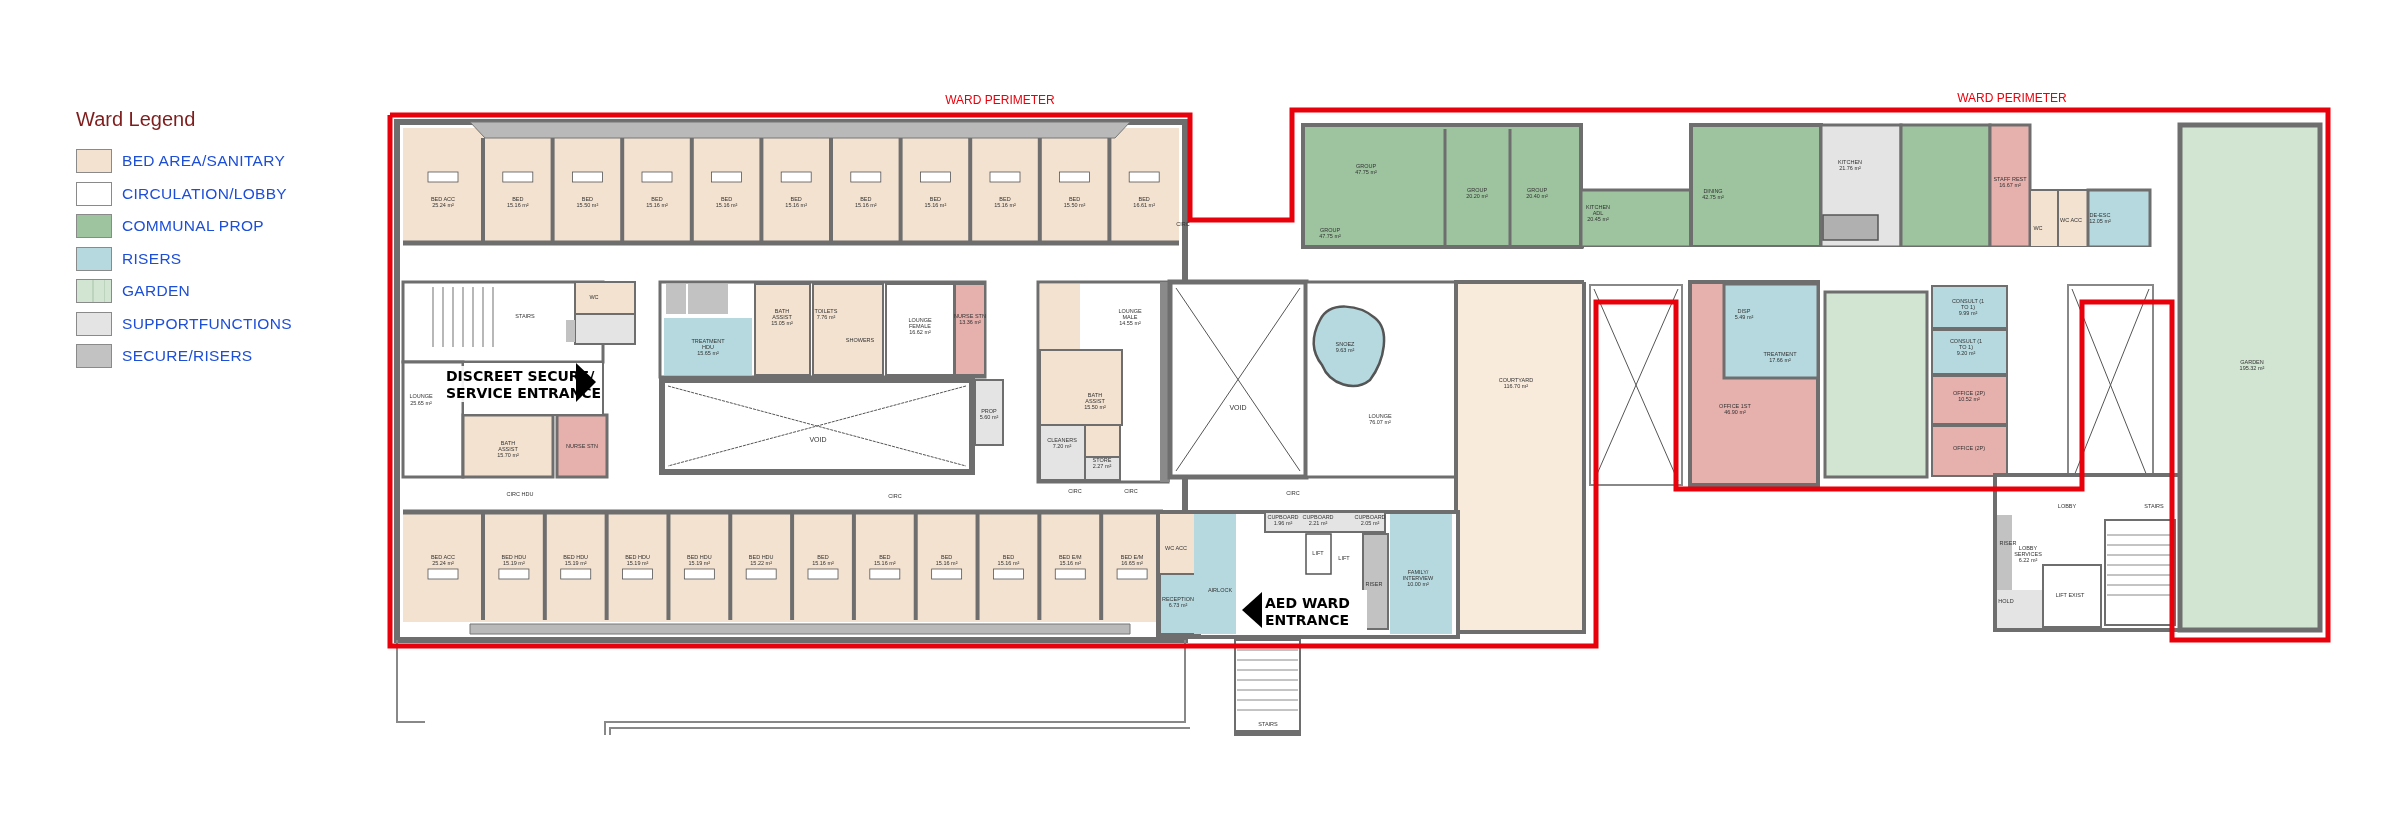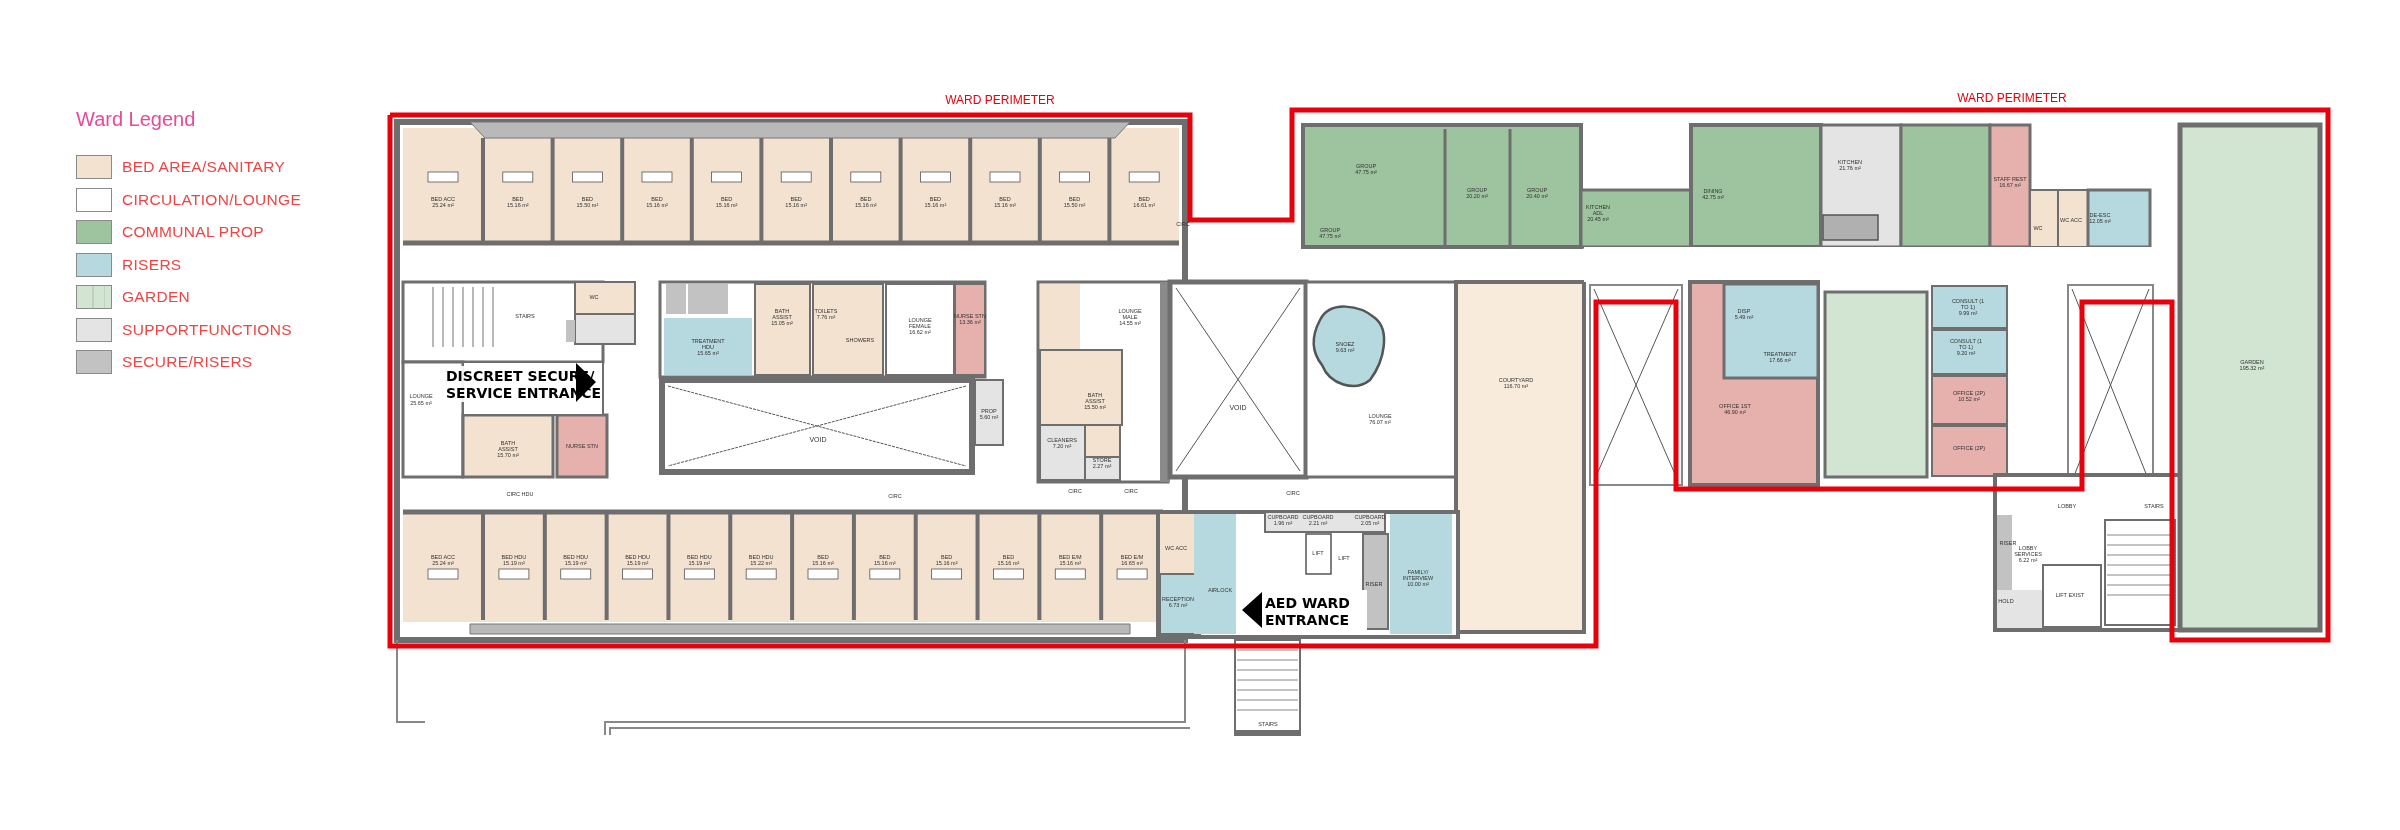--- a/index.html
+++ b/index.html
@@ -1,39 +1,39 @@
 <!DOCTYPE html>
 <html><head>
 <meta charset="utf-8">
 <style>
   html, body { margin:0; padding:0; background:#ffffff; }
   body { width:2400px; height:830px; position:relative; overflow:hidden; font-family:"Liberation Sans", sans-serif; }
   .legend { position:absolute; left:76px; top:108px; width:300px; }
-  .legend-title { font-size:20px; color:#ec4899; margin-bottom:20px; }
+  .legend-title { font-size:20px; color:#7f1d1d; margin-bottom:14px; }
   .legend-item { display:flex; align-items:center; height:32.5px; }
   .swatch { width:36px; height:24px; border:1.5px solid #8a8a8a; box-sizing:border-box; margin-right:10px; }
-  .legend-label { font-size:15.5px; color:#ef4444; letter-spacing:0.3px; }
+  .legend-label { font-size:15.5px; color:#1d4ed8; letter-spacing:0.3px; }
   svg#plan { position:absolute; left:0; top:0; }
   .rl { font-family:"Liberation Sans", sans-serif; font-size:5.5px; fill:#333; text-anchor:middle; }
   .perim-label { font-family:"Liberation Sans", sans-serif; font-size:12px; fill:#e8000b; text-anchor:middle; }
   .entrance { font-family:"DejaVu Sans", sans-serif; font-weight:bold; font-size:14px; fill:#000; }
 </style>
 </head>
 <body>
 
 <div class="legend">
   <div class="legend-title">Ward Legend</div>
   <div id="legend-items">
       <div class="legend-item">
         <div class="swatch" style="background: rgb(243, 226, 208);"></div>
         <span class="legend-label">BED AREA/SANITARY</span>
       </div>
       <div class="legend-item">
         <div class="swatch" style="background: rgb(255, 255, 255);"></div>
-        <span class="legend-label">CIRCULATION/LOUNGE</span>
+        <span class="legend-label">CIRCULATION/LOBBY</span>
       </div>
       <div class="legend-item">
         <div class="swatch" style="background: rgb(158, 196, 159);"></div>
         <span class="legend-label">COMMUNAL PROP</span>
       </div>
       <div class="legend-item">
         <div class="swatch" style="background: rgb(181, 217, 223);"></div>
         <span class="legend-label">RISERS</span>
       </div>
       <div class="legend-item">

